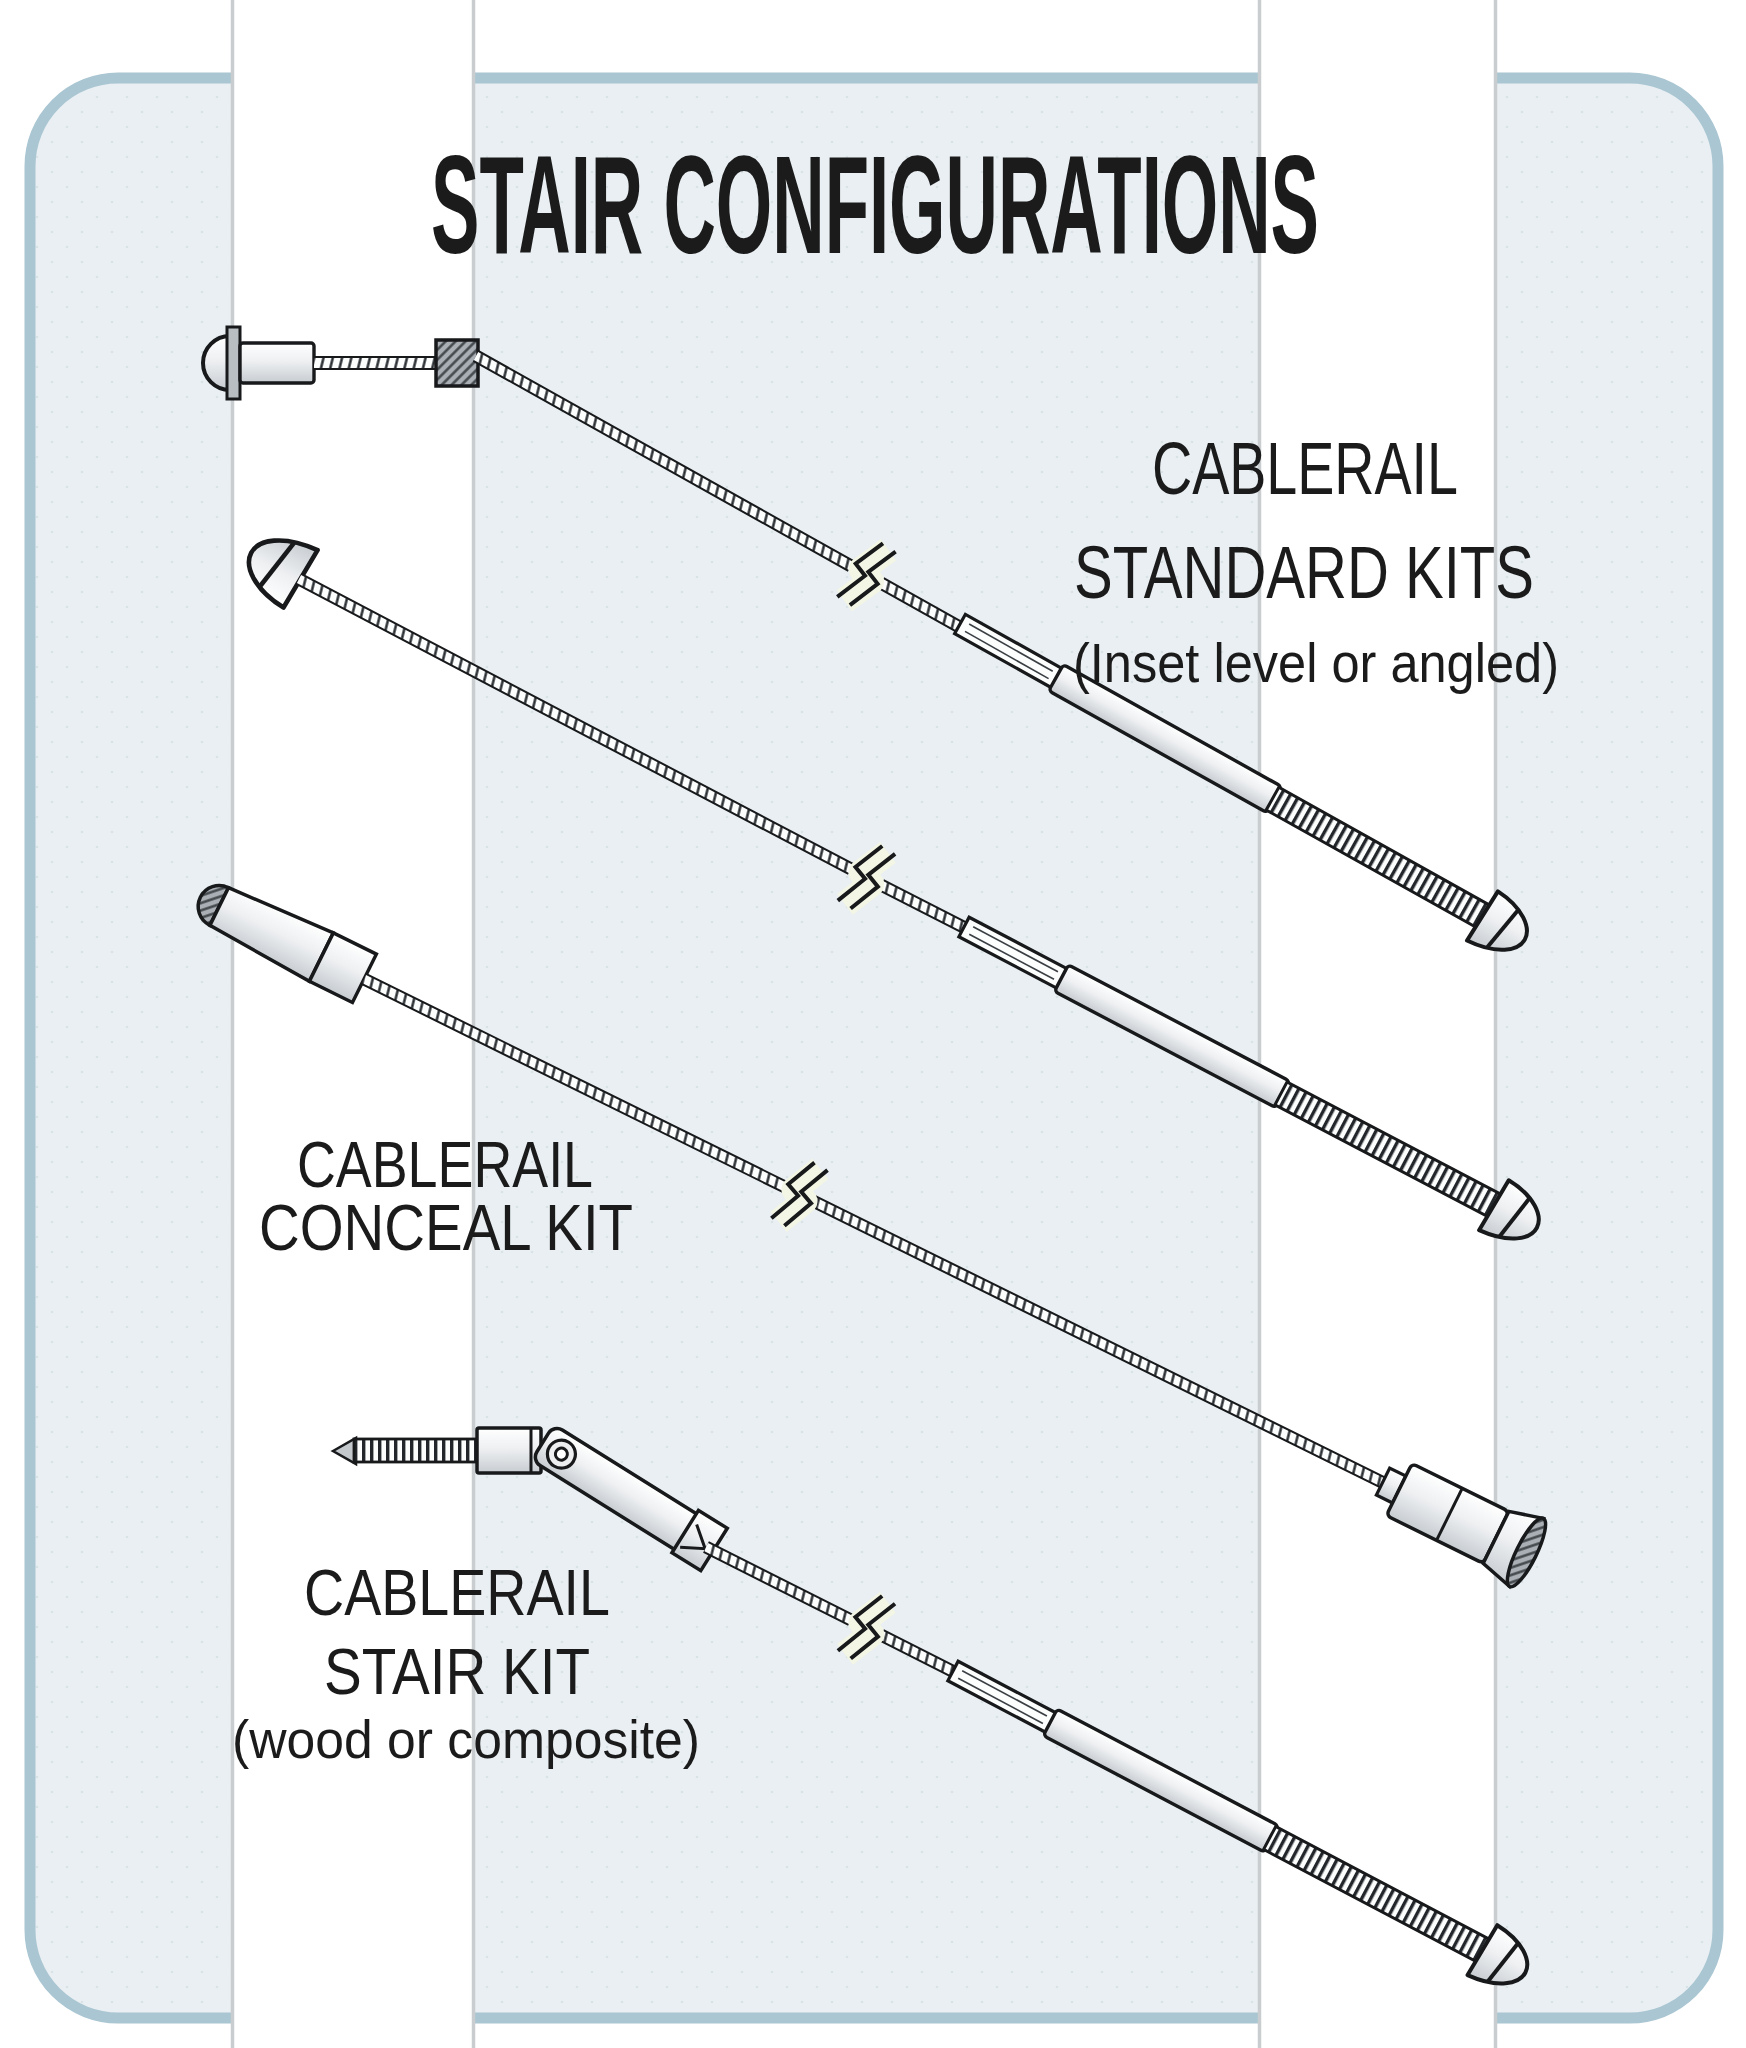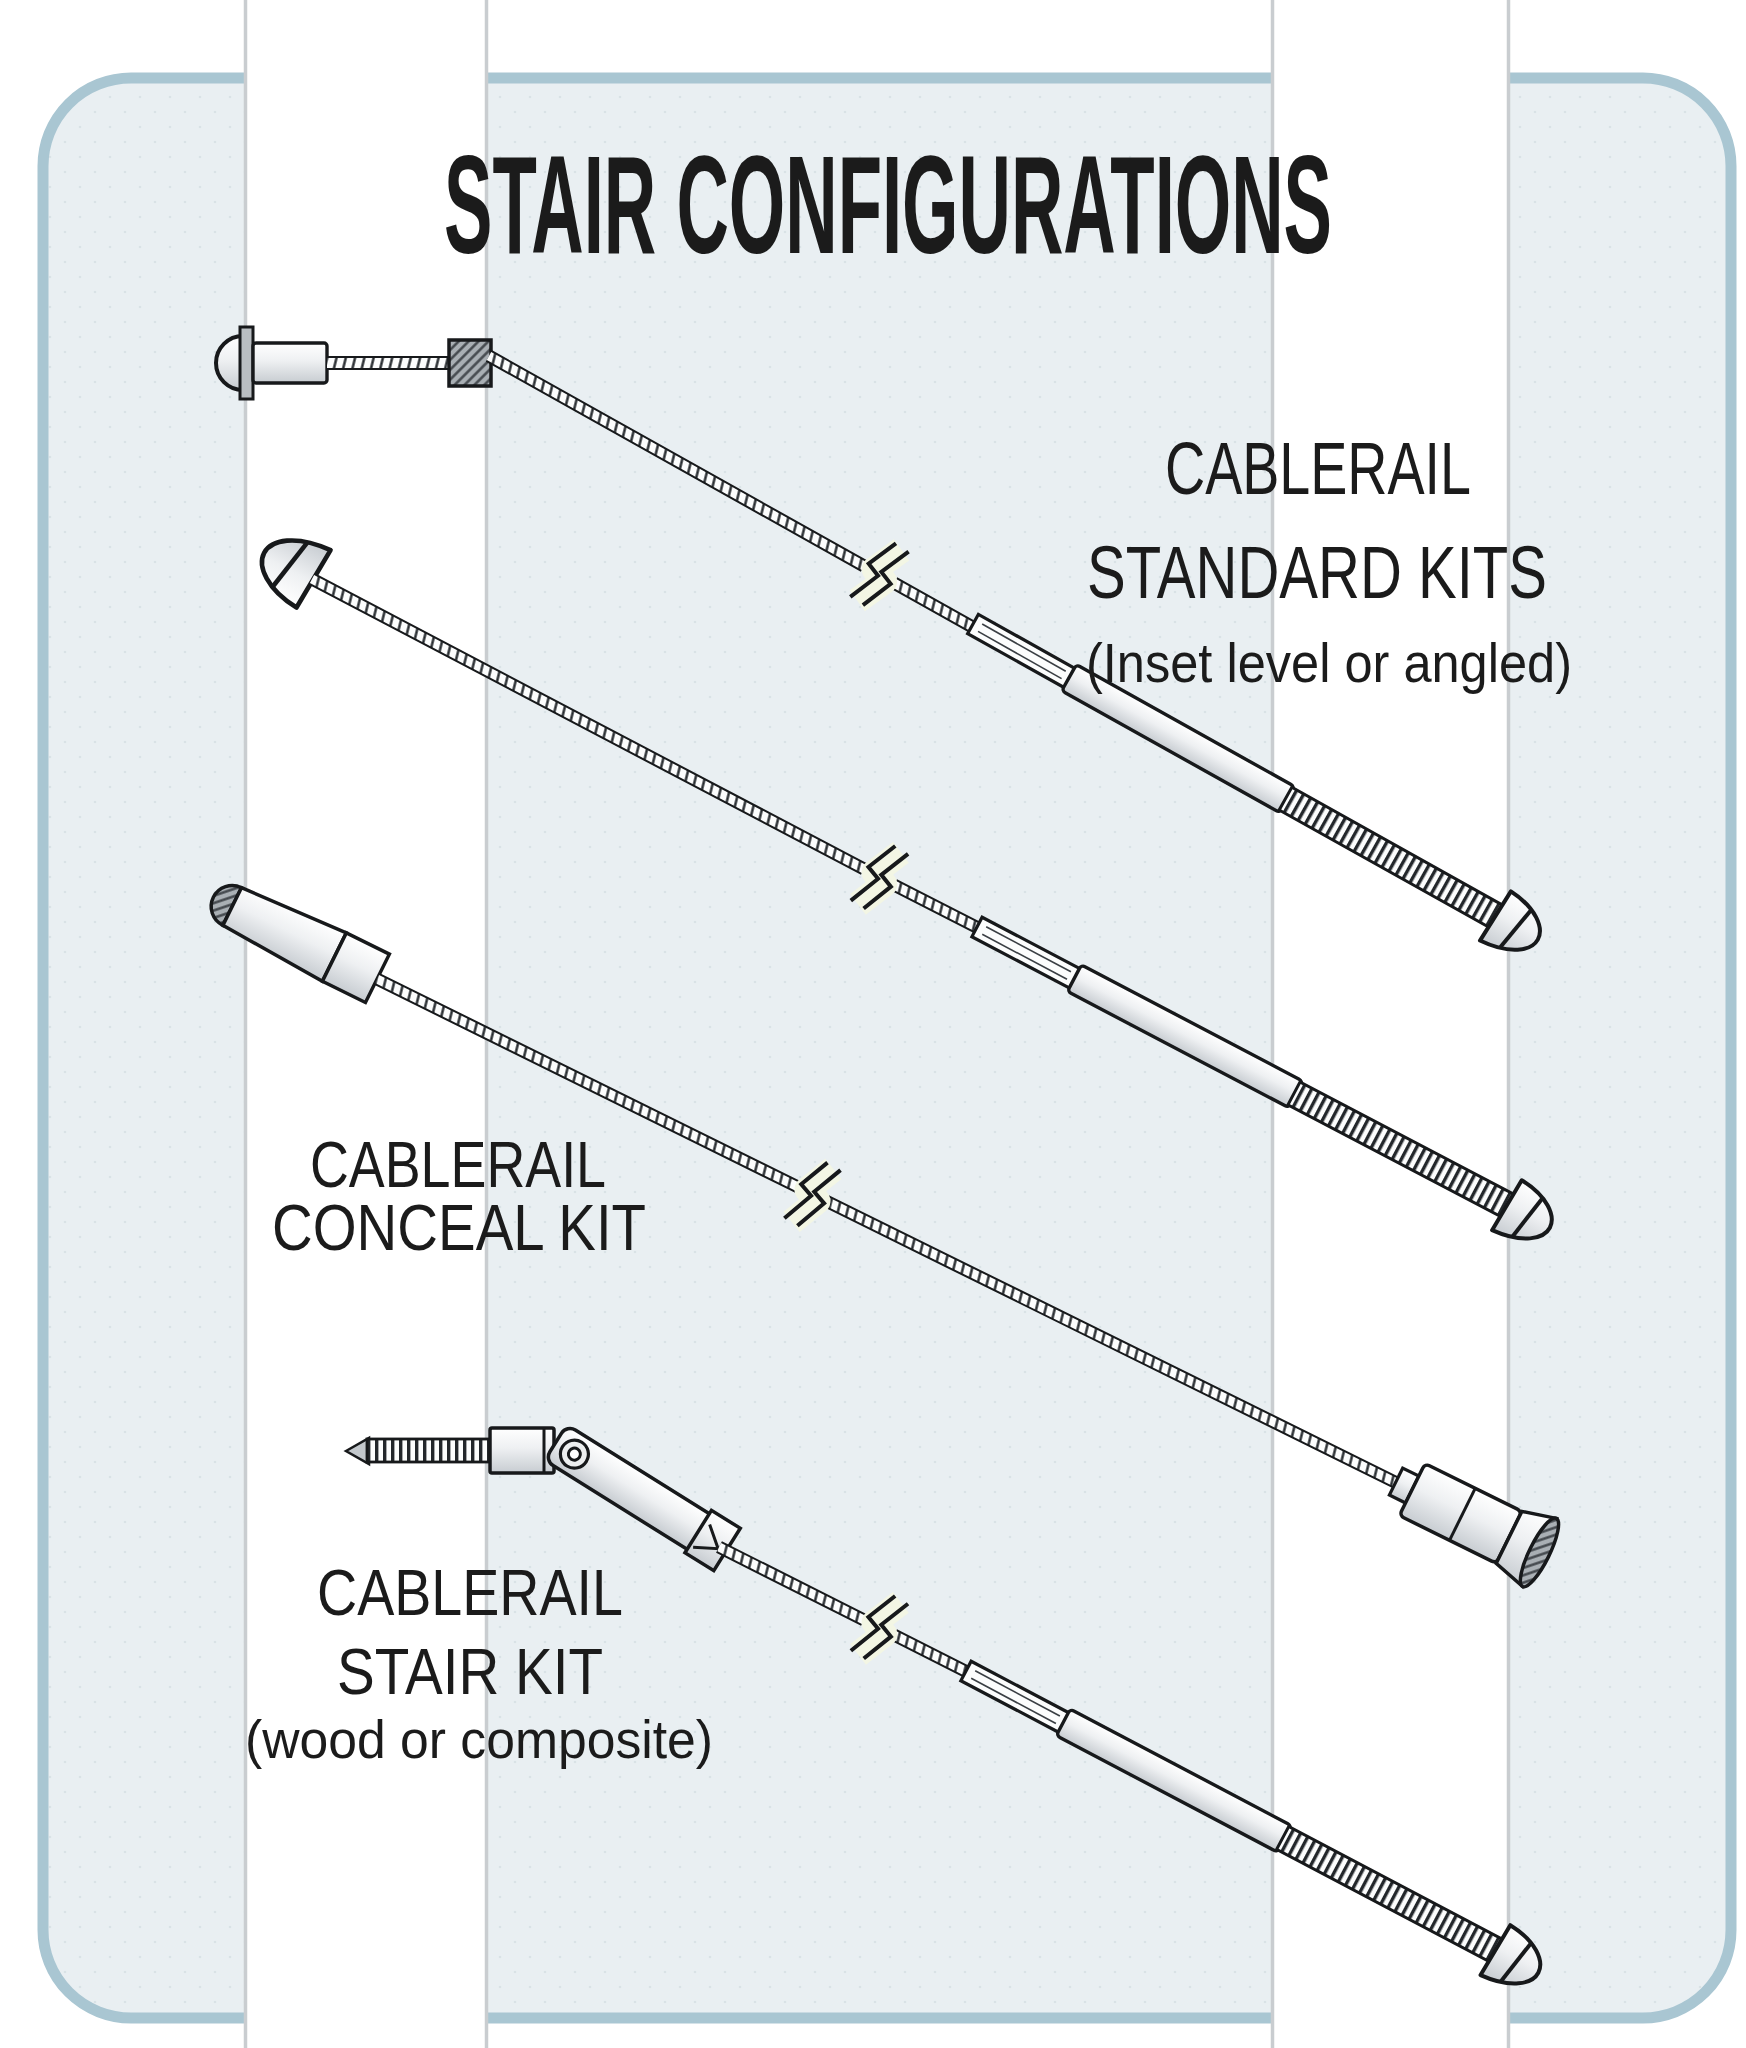--- a/index.html
+++ b/index.html
@@ -1,16 +1,16 @@
 <!DOCTYPE html>
 <html style="--panel-fill: #e9eff2; --panel-border: #a9c6d2; --post-fill: #ffffff; --post-edge: #c9cdd0; --ink: #17191b; --text: #1b1b1b; --metal-light: #ffffff; --metal-dark: #c7ccd1; --break-fill: #f3f6e4;"><head>
 <meta charset="utf-8">
 <style>
   html,body { margin:0; padding:0; background:#ffffff; }
-  .stage { width:1532px; height:2048px; position:relative;margin-left:13px; }
+  .stage { width:1532px; height:2048px; position:relative; }
   svg { display:block; }
   text { font-family:"Liberation Sans", sans-serif; fill:var(--text,#1b1b1b); }
   .title-text { font-weight:700; }
 </style>
 </head>
 <body>
 
 <div class="stage">
 <svg width="1746" height="2048" viewBox="0 0 1746 2048">
 

